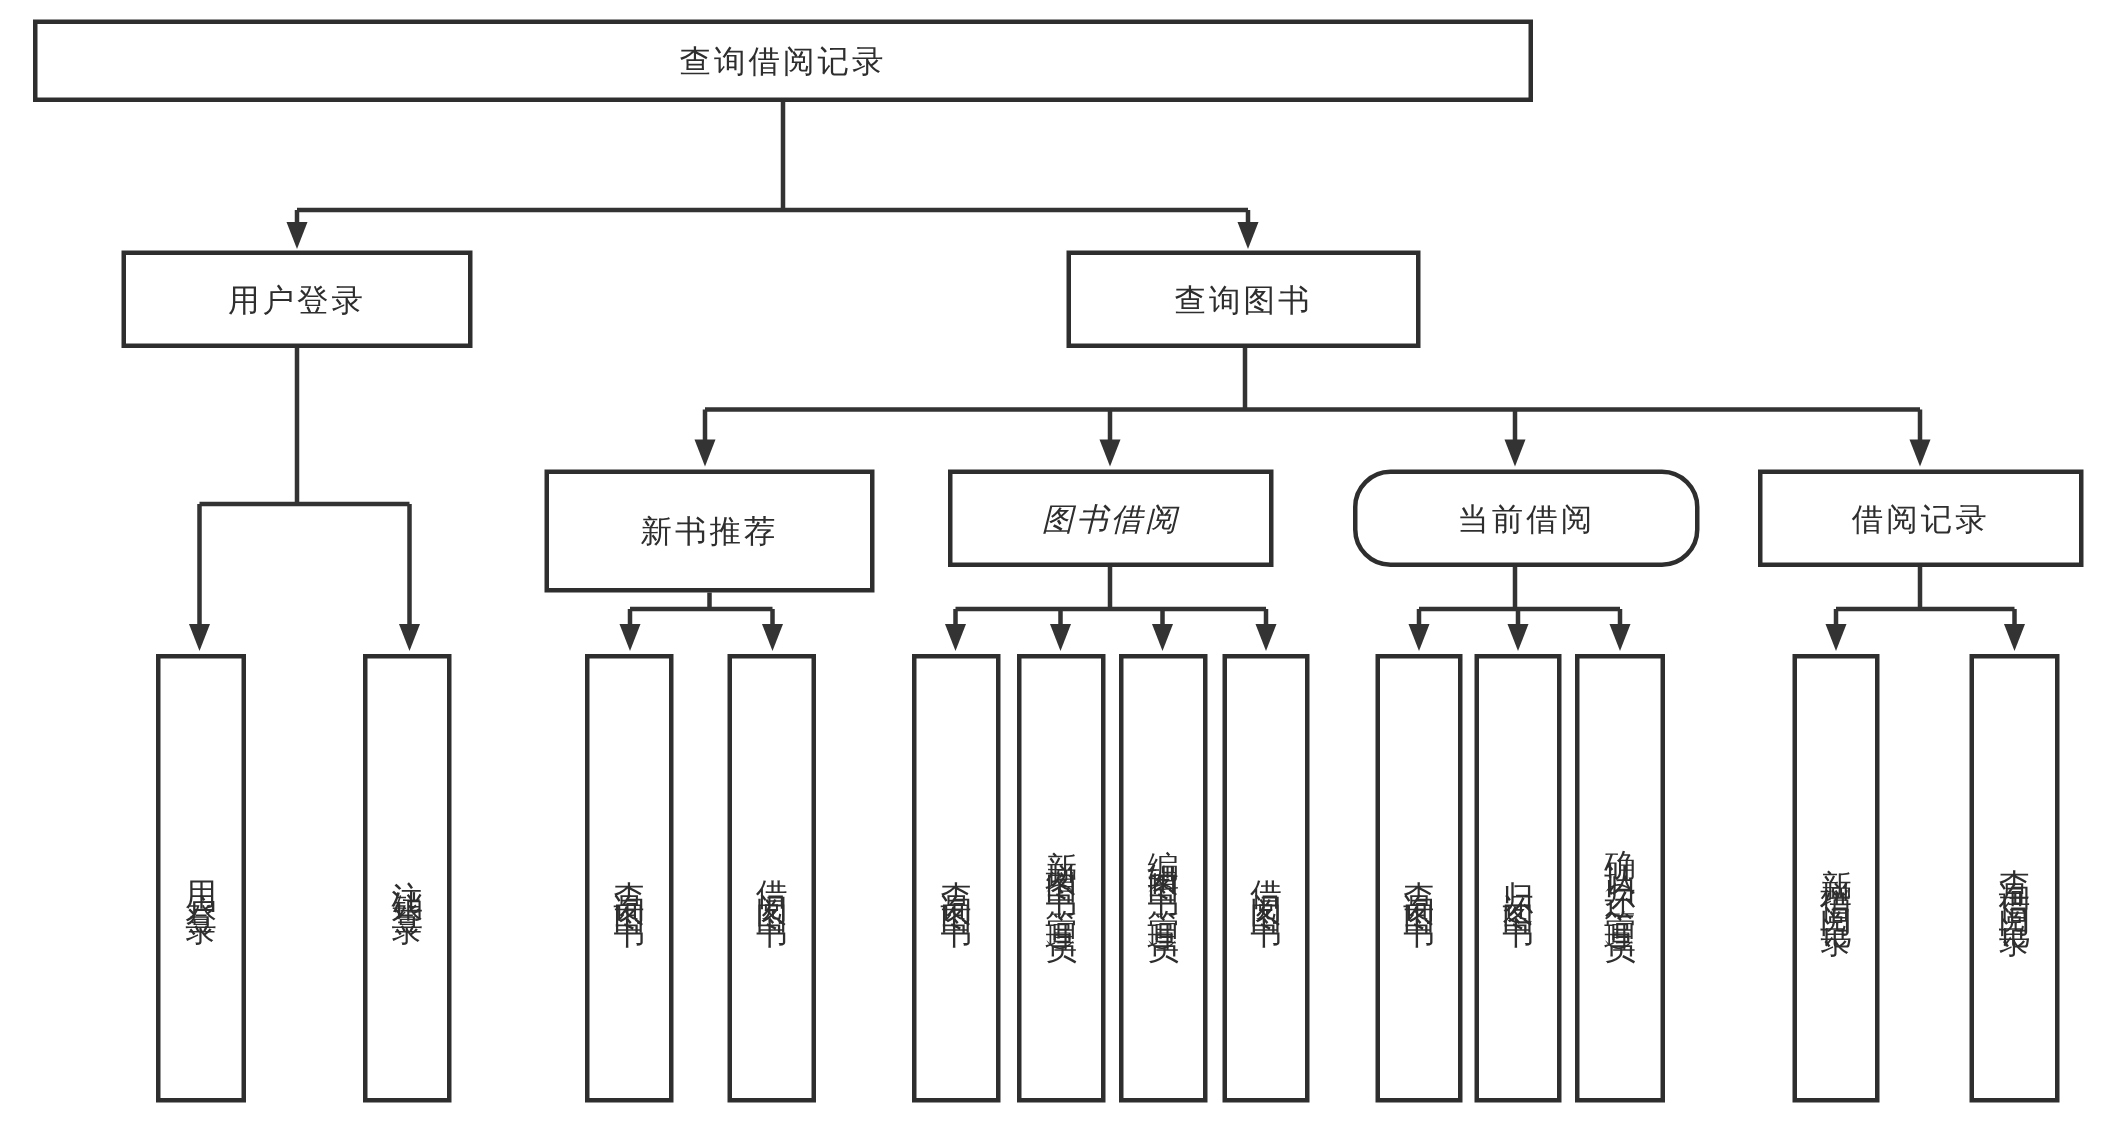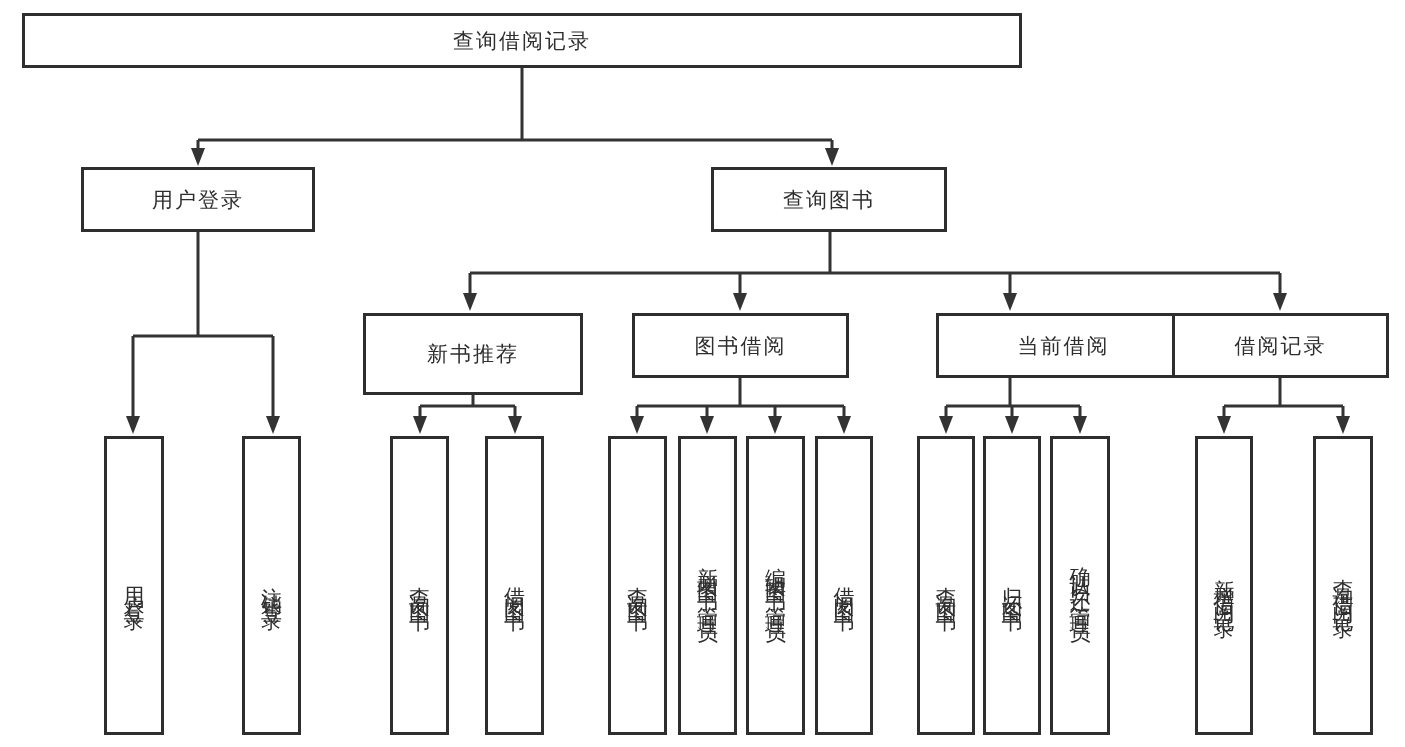--- a/index.html
+++ b/index.html
@@ -50,22 +50,22 @@
     font-size: 21px;
     white-space: normal;
     top: 436px;
     height: 299px;
   }
   
   #root { left: 22px;  top: 13px;  width: 1000px; height: 55px; }
   #l2a  { left: 81px;  top: 167px; width: 234px;  height: 65px; }
   #l2b  { left: 711px; top: 167px; width: 236px;  height: 65px; }
   #l3a  { left: 363px; top: 313px; width: 220px;  height: 82px; }
-  #l3b  { left: 632px; top: 313px; width: 217px;  height: 65px; }
-  #l3c  { left: 936px; top: 313px; width: 255px;  height: 65px; }
+  #l3b  { left: 632px; top: 313px; width: 217px;  height: 65px; font-style: italic; }
+  #l3c  { left: 902px; top: 313px; width: 231px;  height: 65px; border-radius: 25px; }
   #l3d  { left: 1172px;top: 313px; width: 217px;  height: 65px; }
   #g1a { left: 104px;  width: 60px; }
   #g1b { left: 242px;  width: 59px; }
   #g2a { left: 390px;  width: 59px; }
   #g2b { left: 485px;  width: 59px; }
   #g3a { left: 608px;  width: 59px; }
   #g3b { left: 678px;  width: 59px; }
   #g3c { left: 746px;  width: 59px; }
   #g3d { left: 815px;  width: 58px; }
   #g4a { left: 917px;  width: 58px; }

